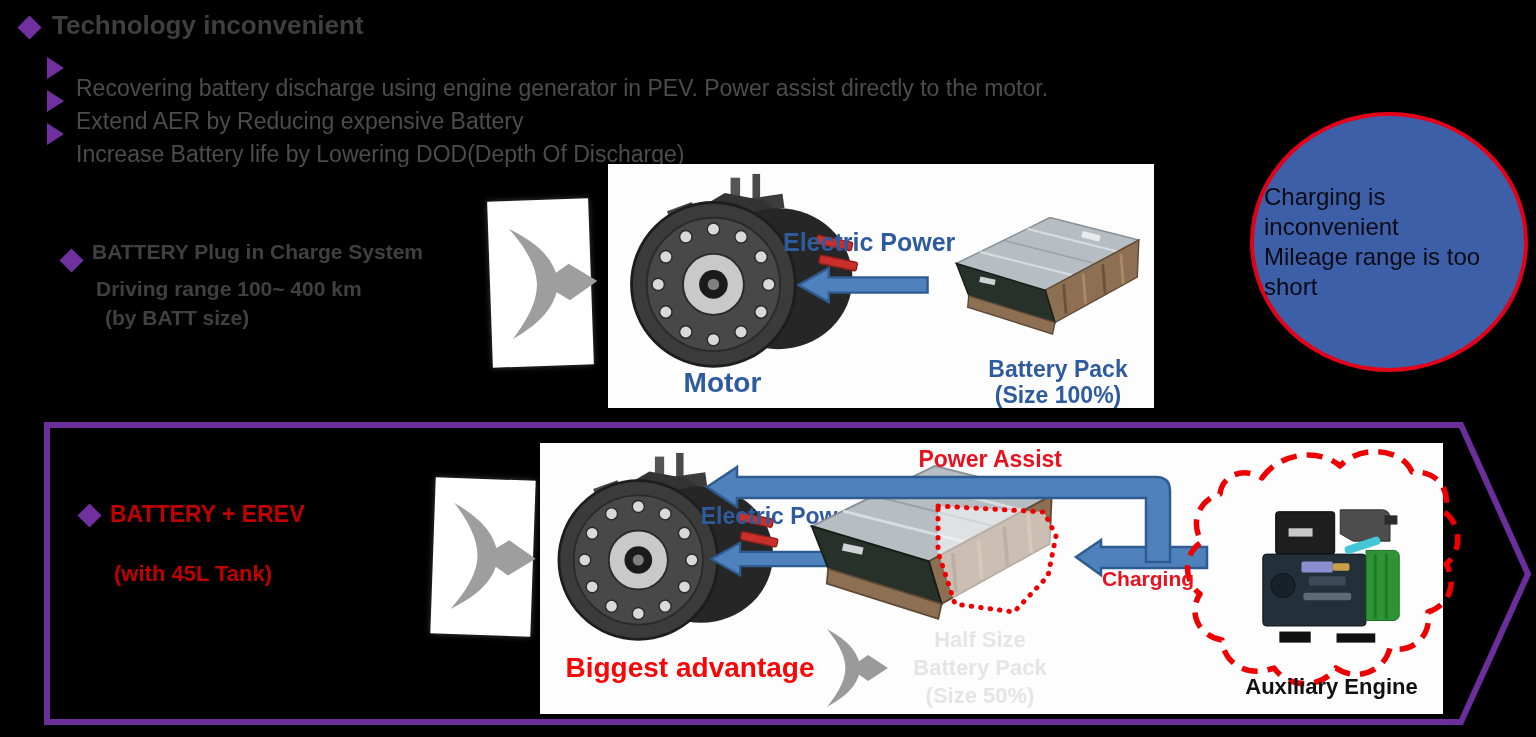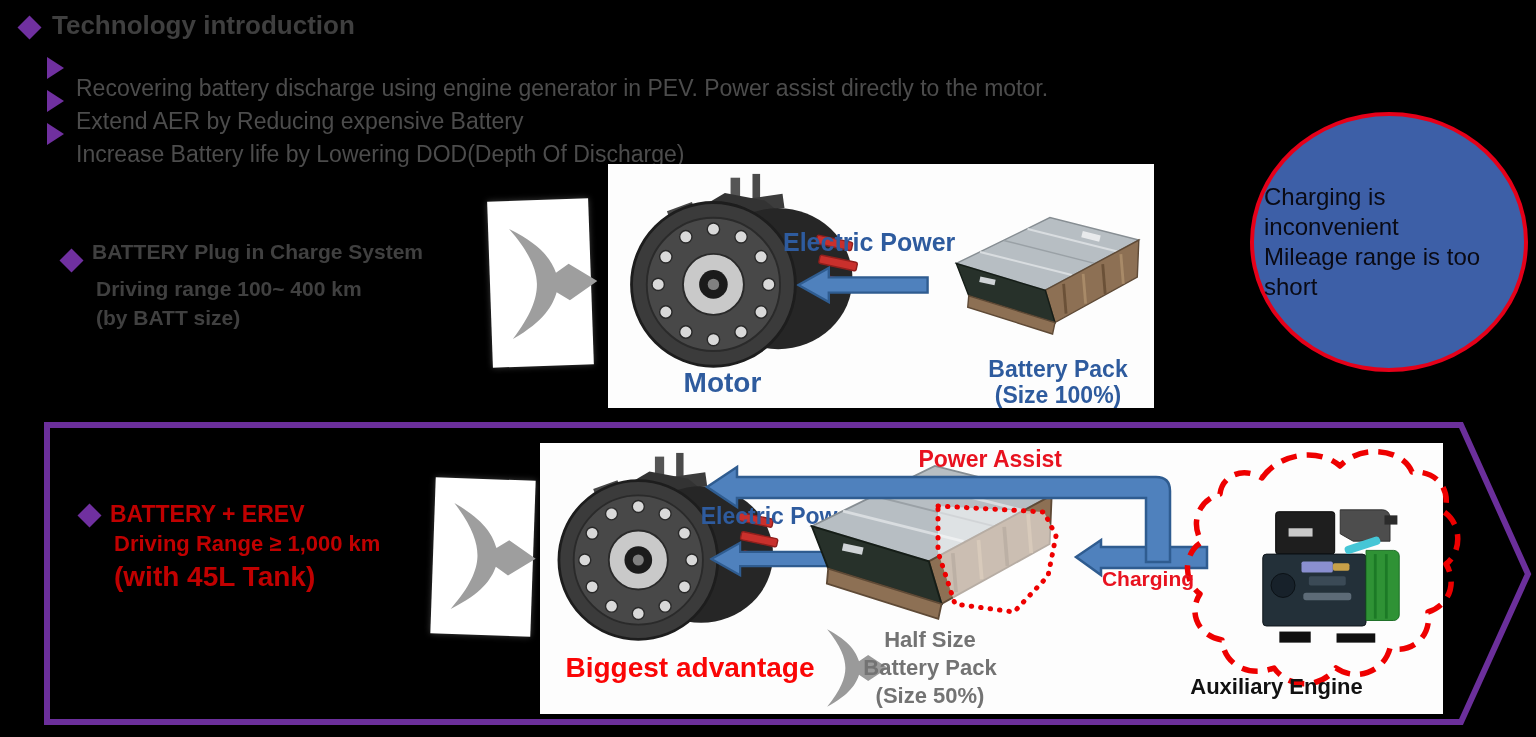--- a/index.html
+++ b/index.html
@@ -107,35 +107,35 @@
         <circle cx="38" cy="96" r="13" fill="#17212a" stroke="#0a0f14"></circle>
         <rect x="58" y="70" width="34" height="12" rx="2" fill="#8a8fd0"></rect>
         <rect x="66" y="86" width="40" height="10" rx="2" fill="#3b4a56"></rect>
         <rect x="92" y="72" width="18" height="8" rx="2" fill="#c8a048"></rect>
         <rect x="60" y="104" width="52" height="8" rx="3" fill="#5d6b77"></rect>
       </symbol>
     </defs>
   </svg>
 
   <span class="abs diamond" style="left:21px;top:19px;"></span>
-  <div class="abs gray-title nowrap" style="left:52px;top:10px;">Technology introduction</div>
+  <div class="abs gray-title nowrap" style="left:52px;top:10px;">Technology inconvenient</div>
 
   <span class="abs tri" style="left:47px;top:57px;"></span>
   <div class="abs gray-bullet nowrap" style="left:76px;top:54px;">Recovering battery discharge using engine generator in PEV. Power assist directly to the motor.</div>
 
   <span class="abs tri" style="left:47px;top:90px;"></span>
   <div class="abs gray-bullet nowrap" style="left:76px;top:87px;">Extend AER by Reducing expensive Battery</div>
 
   <span class="abs tri" style="left:47px;top:123px;"></span>
   <div class="abs gray-bullet nowrap" style="left:76px;top:120px;">Increase Battery life by Lowering DOD(Depth Of Discharge)</div>
 
   <span class="abs diamond" style="left:63px;top:252px;"></span>
   <div class="abs gray-head nowrap" style="left:92px;top:240px;">BATTERY Plug in Charge System</div>
   <div class="abs gray-head nowrap" style="left:96px;top:277px;">Driving range 100~ 400 km</div>
-  <div class="abs gray-head nowrap" style="left:96px;top:306px;">(by BATT size)</div>
+  <div class="abs gray-head nowrap" style="left:105px;top:306px;">(by BATT size)</div>
 
   <div class="abs card" style="left:490px;top:200px;width:101px;height:166px;transform:rotate(-2deg);">
     <svg class="abs" style="left:8px;top:22px;overflow:visible;" width="108" height="122" viewBox="0 0 100 110">
       <use href="#sym-swoosh" fill="#9e9e9e"></use>
     </svg>
   </div>
 
   <div class="abs whitebox" style="left:608px;top:164px;width:546px;height:244px;">
     <svg class="abs" style="left:8px;top:8px;" width="252" height="200" viewBox="0 0 260 210">
         <use href="#sym-motor"></use>
@@ -154,22 +154,21 @@
 
   <div class="abs bubble" style="left:1250px;top:112px;width:270px;height:252px;">
     <div class="bubble-text preline" style="width:250px;">Charging is
 inconvenient
 Mileage range is too
 short</div>
   </div>
 
   <span class="abs diamond" style="left:81px;top:507px;"></span>
   <div class="abs red-head nowrap" style="left:110px;top:501px;">BATTERY + EREV</div>
-  <div class="abs red-head nowrap" style="left:114px;top:531px;font-size:22px;">Driving Range ≥ 1,000 km</div>
-  <div class="abs red-head nowrap" style="left:114px;top:561px;font-size:28px;">(with 45L Tank)</div>
+  <div class="abs red-head nowrap" style="left:114px;top:561px;font-size:22px;">(with 45L Tank)</div>
 
   <div class="abs card" style="left:433px;top:479px;width:100px;height:156px;transform:rotate(2deg);">
     <svg class="abs" style="left:7px;top:20px;overflow:visible;" width="104" height="116" viewBox="0 0 100 110">
       <use href="#sym-swoosh" fill="#9e9e9e"></use>
     </svg>
   </div>
 
   <div class="abs whitebox" style="left:540px;top:443px;width:903px;height:271px;">
     <svg class="abs" style="left:6px;top:6px;" width="240" height="198" viewBox="0 0 260 210">
         <use href="#sym-motor"></use>
@@ -204,18 +203,18 @@
              C1458,584 1448,606 1428,612 C1432,636 1412,654 1390,648
              C1384,672 1356,682 1336,668 C1320,690 1288,688 1274,668
              C1248,678 1224,664 1222,640 C1198,636 1188,612 1200,594
              C1182,580 1184,552 1202,542 C1190,524 1198,500 1220,494
              C1222,476 1242,466 1262,478 Z" fill="none" stroke="#ee0000" stroke-width="5.5" stroke-dasharray="16 10" stroke-linejoin="round"></path>
   </svg>
 
   <div class="abs z3 red-label center nowrap" style="left:882px;top:446px;width:180px;font-size:23px;text-align:right;">Power Assist</div>
   <div class="abs z3 red-label center nowrap" style="left:1088px;top:567px;width:120px;font-size:21px;">Charging</div>
   <div class="abs z3 center nowrap" style="left:505px;top:652px;width:370px;font-size:28px;font-weight:bold;color:#fa0606;">Biggest advantage</div>
-  <div class="abs z3 center preline" style="left:848px;top:626px;width:164px;font-size:22px;font-weight:bold;color:#737373;line-height:28px;">Half Size
+  <div class="abs z3 center preline" style="left:898px;top:626px;width:164px;font-size:22px;font-weight:bold;color:#e5e5e5;line-height:28px;">Half Size
 Battery Pack
 (Size 50%)</div>
-  <div class="abs z3 center nowrap" style="left:1179px;top:674px;width:195px;font-size:22px;font-weight:bold;color:#111;">Auxiliary Engine</div>
+  <div class="abs z3 center nowrap" style="left:1234px;top:674px;width:195px;font-size:22px;font-weight:bold;color:#111;">Auxiliary Engine</div>
 
 </div>
 
 </body></html>

